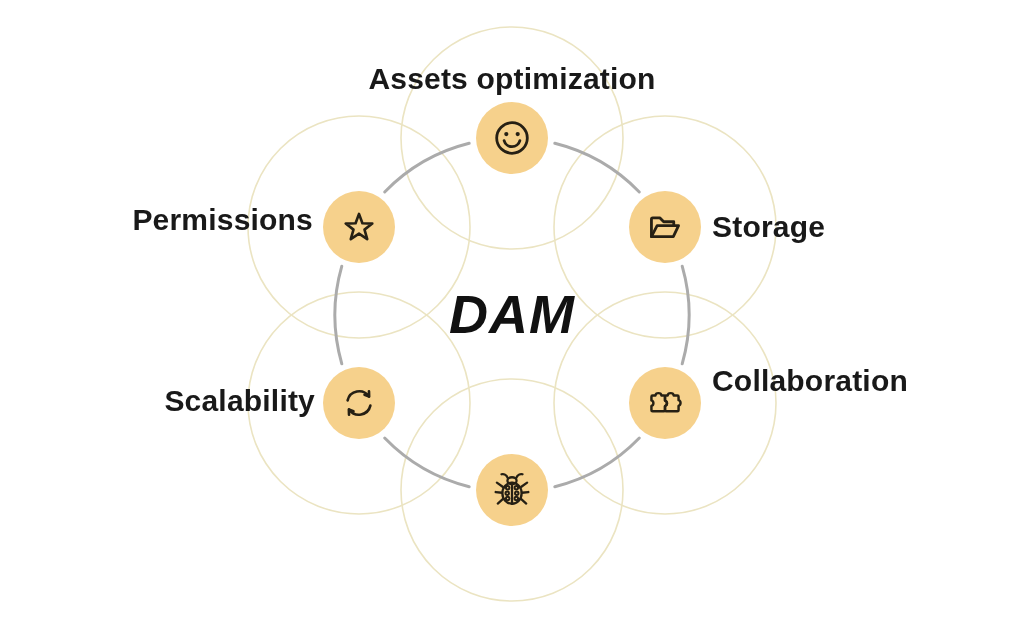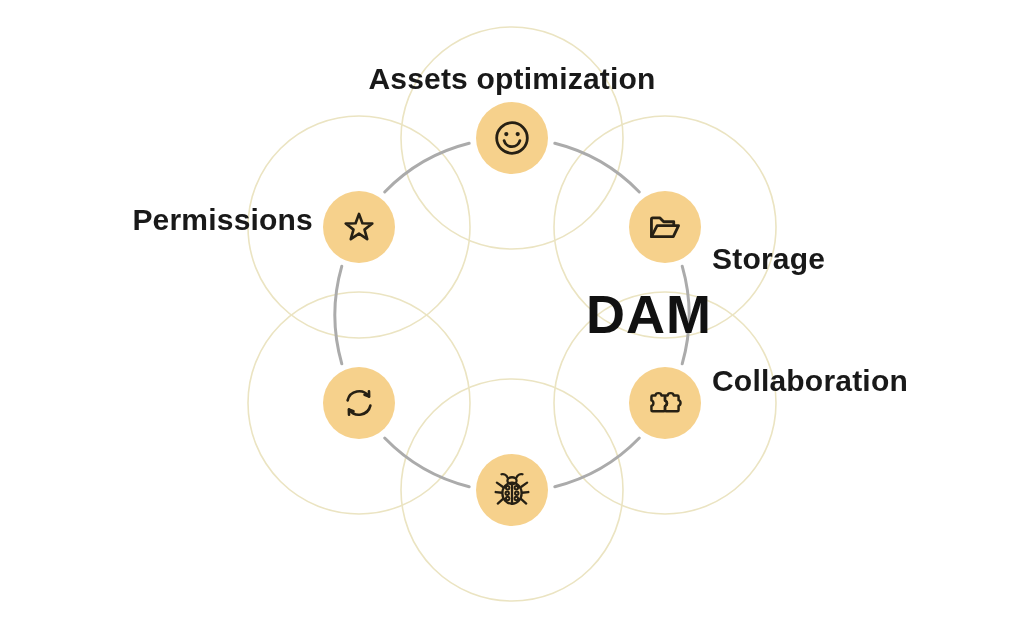--- a/index.html
+++ b/index.html
@@ -36,30 +36,31 @@
     line-height:26px;
     letter-spacing:0.2px;
     white-space:nowrap;
   }
   .label.center{text-align:center;}
   .label.left{text-align:left;}
   .label.right{text-align:right;}
   .title{
     position:absolute;
     left:312px;top:283px;width:400px;
-    text-align:right;
+    text-align:center;
     font-size:54px;
     font-weight:800;
     letter-spacing:1px;
     color:#111111;
     line-height:62px;
+    font-style:italic;
   }
   
   .lbl-assets{left:312px;top:66px;width:400px;}
-  .lbl-storage{left:712px;top:214px;width:250px;margin-top:32px;}
+  .lbl-storage{left:712px;top:214px;width:250px;}
   .lbl-collaboration{left:712px;top:368px;width:250px;}
   .lbl-workflow{left:312px;top:534px;width:400px;}
   .lbl-scalability{left:65px;top:388px;width:250px;}
   .lbl-permissions{left:63px;top:207px;width:250px;}
   
   .node-assets{left:476px;top:102px;}
   .node-storage{left:629px;top:191px;}
   .node-collaboration{left:629px;top:367px;}
   .node-workflow{left:476px;top:454px;}
   .node-scalability{left:323px;top:367px;}
@@ -149,15 +150,16 @@
 
   <div class="node node-permissions">
     <svg width="42" height="42" viewBox="0 0 48 48" fill="none" stroke="var(--icon-stroke)" stroke-width="3" stroke-linecap="round" stroke-linejoin="round">
       <path d="M24 9 L27.9 19.7 L39.2 20.1 L30.3 27 L33.4 37.9 L24 31.6 L14.6 37.9 L17.7 27 L8.8 20.1 L20.1 19.7 Z"></path>
     </svg>
   </div>
 
   <div class="label center lbl-assets">Assets optimization</div>
   <div class="label left lbl-storage">Storage</div>
   <div class="label left lbl-collaboration">Collaboration</div>
+  <div class="label right lbl-scalability">Scalability</div>
   <div class="label right lbl-permissions">Permissions</div>
 
 </div>
 
 </body></html>

